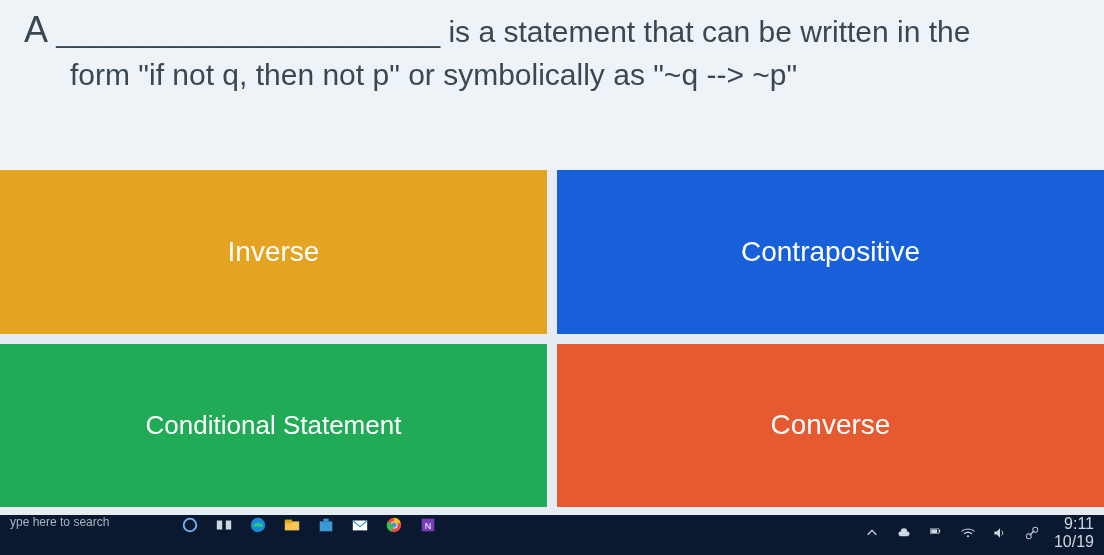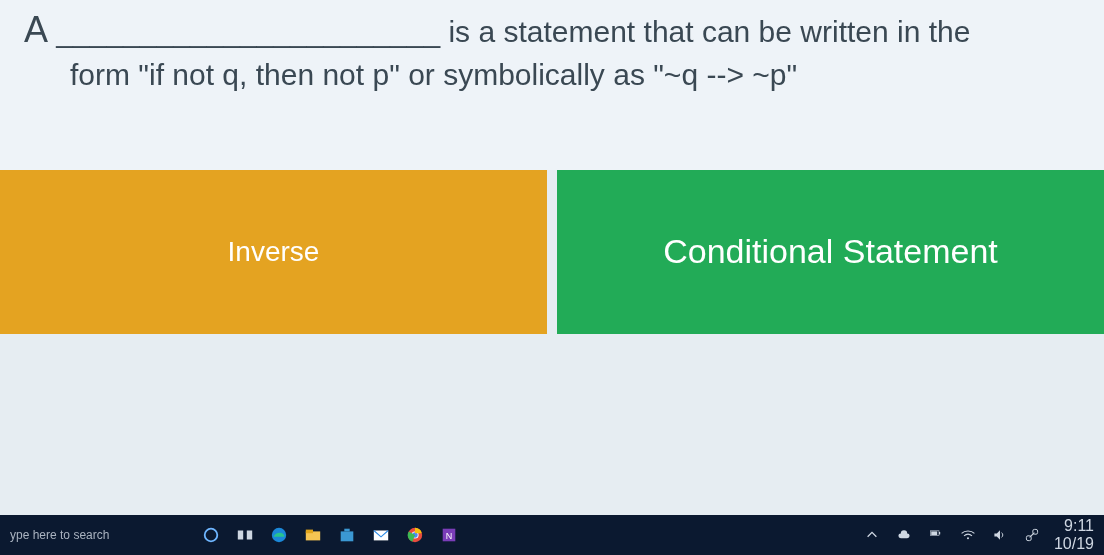--- a/index.html
+++ b/index.html
@@ -8,24 +8,24 @@
     .question-area { height: 170px; padding: 6px 24px 0 24px; background: #eef3f8; color: #3a4853; font-size: 30px; line-height: 1.35; }
     .question-area .line1 { display: block; }
     .question-area .line2 { display: block; padding-left: 46px; }
     .blank-prefix { font-size: 36px; }
     .options { flex: 1 1 auto; display: grid; grid-template-columns: 1fr 1fr; grid-template-rows: 1fr 1fr; gap: 10px; padding: 0 0 8px 0; background: #e6edf2; }
     .option { display: flex; align-items: center; justify-content: center; color: #ffffff; font-size: 28px; padding: 8px; cursor: pointer; user-select: none; }
     .opt-orange { background: #e4a321; }
     .opt-blue { background: #1860d9; }
     .opt-green { background: #22ab57; }
     .opt-red { background: #e65a32; }
-    .opt-green .option-label { font-size: 34px; }
+    .opt-green .option-label { font-size: 26px; }
 
     
-    .taskbar { height: 40px; background: #0b1930; display: flex; align-items: center; padding: 0 8px; color: #cfd7e2; font-size: 12px; gap: 23px; }
+    .taskbar { height: 40px; background: #0b1930; display: flex; align-items: flex-start; padding: 0 8px; color: #cfd7e2; font-size: 12px; gap: 2px; }
     .search-box { display: flex; align-items: center; gap: 6px; color: #aab3c0; padding-left: 2px; width: 160px; }
     .task-icons { display: flex; align-items: center; gap: 14px; margin-left: 10px; }
     .icon { width: 20px; height: 20px; display: flex; align-items: center; justify-content: center; }
     .tray { margin-left: auto; display: flex; align-items: center; gap: 12px; }
     .clock { display: flex; flex-direction: column; align-items: flex-end; line-height: 1.1; font-size: 16px; padding-right: 2px; }
     svg { display: block; }
   </style>
 </head>
 <body>
 
@@ -37,22 +37,28 @@
       <span>_______________________</span>
       <span> is a statement that can be written in the</span>
     </span>
     <span class="line2">form "if not q, then not p" or symbolically as "~q --&gt; ~p"</span>
   </div>
 
   <div class="options">
     <div class="option opt-orange">
       <span class="option-label">Inverse</span>
     </div>
+    <div class="option opt-blue">
+      <span class="option-label">Contrapositive</span>
+    </div>
     <div class="option opt-green">
       <span class="option-label">Conditional Statement</span>
+    </div>
+    <div class="option opt-red">
+      <span class="option-label">Converse</span>
     </div>
   </div>
 
   <div class="taskbar">
     <div class="search-box">
       <span>ype here to search</span>
     </div>
 
     <div class="task-icons">
       <div class="icon">

